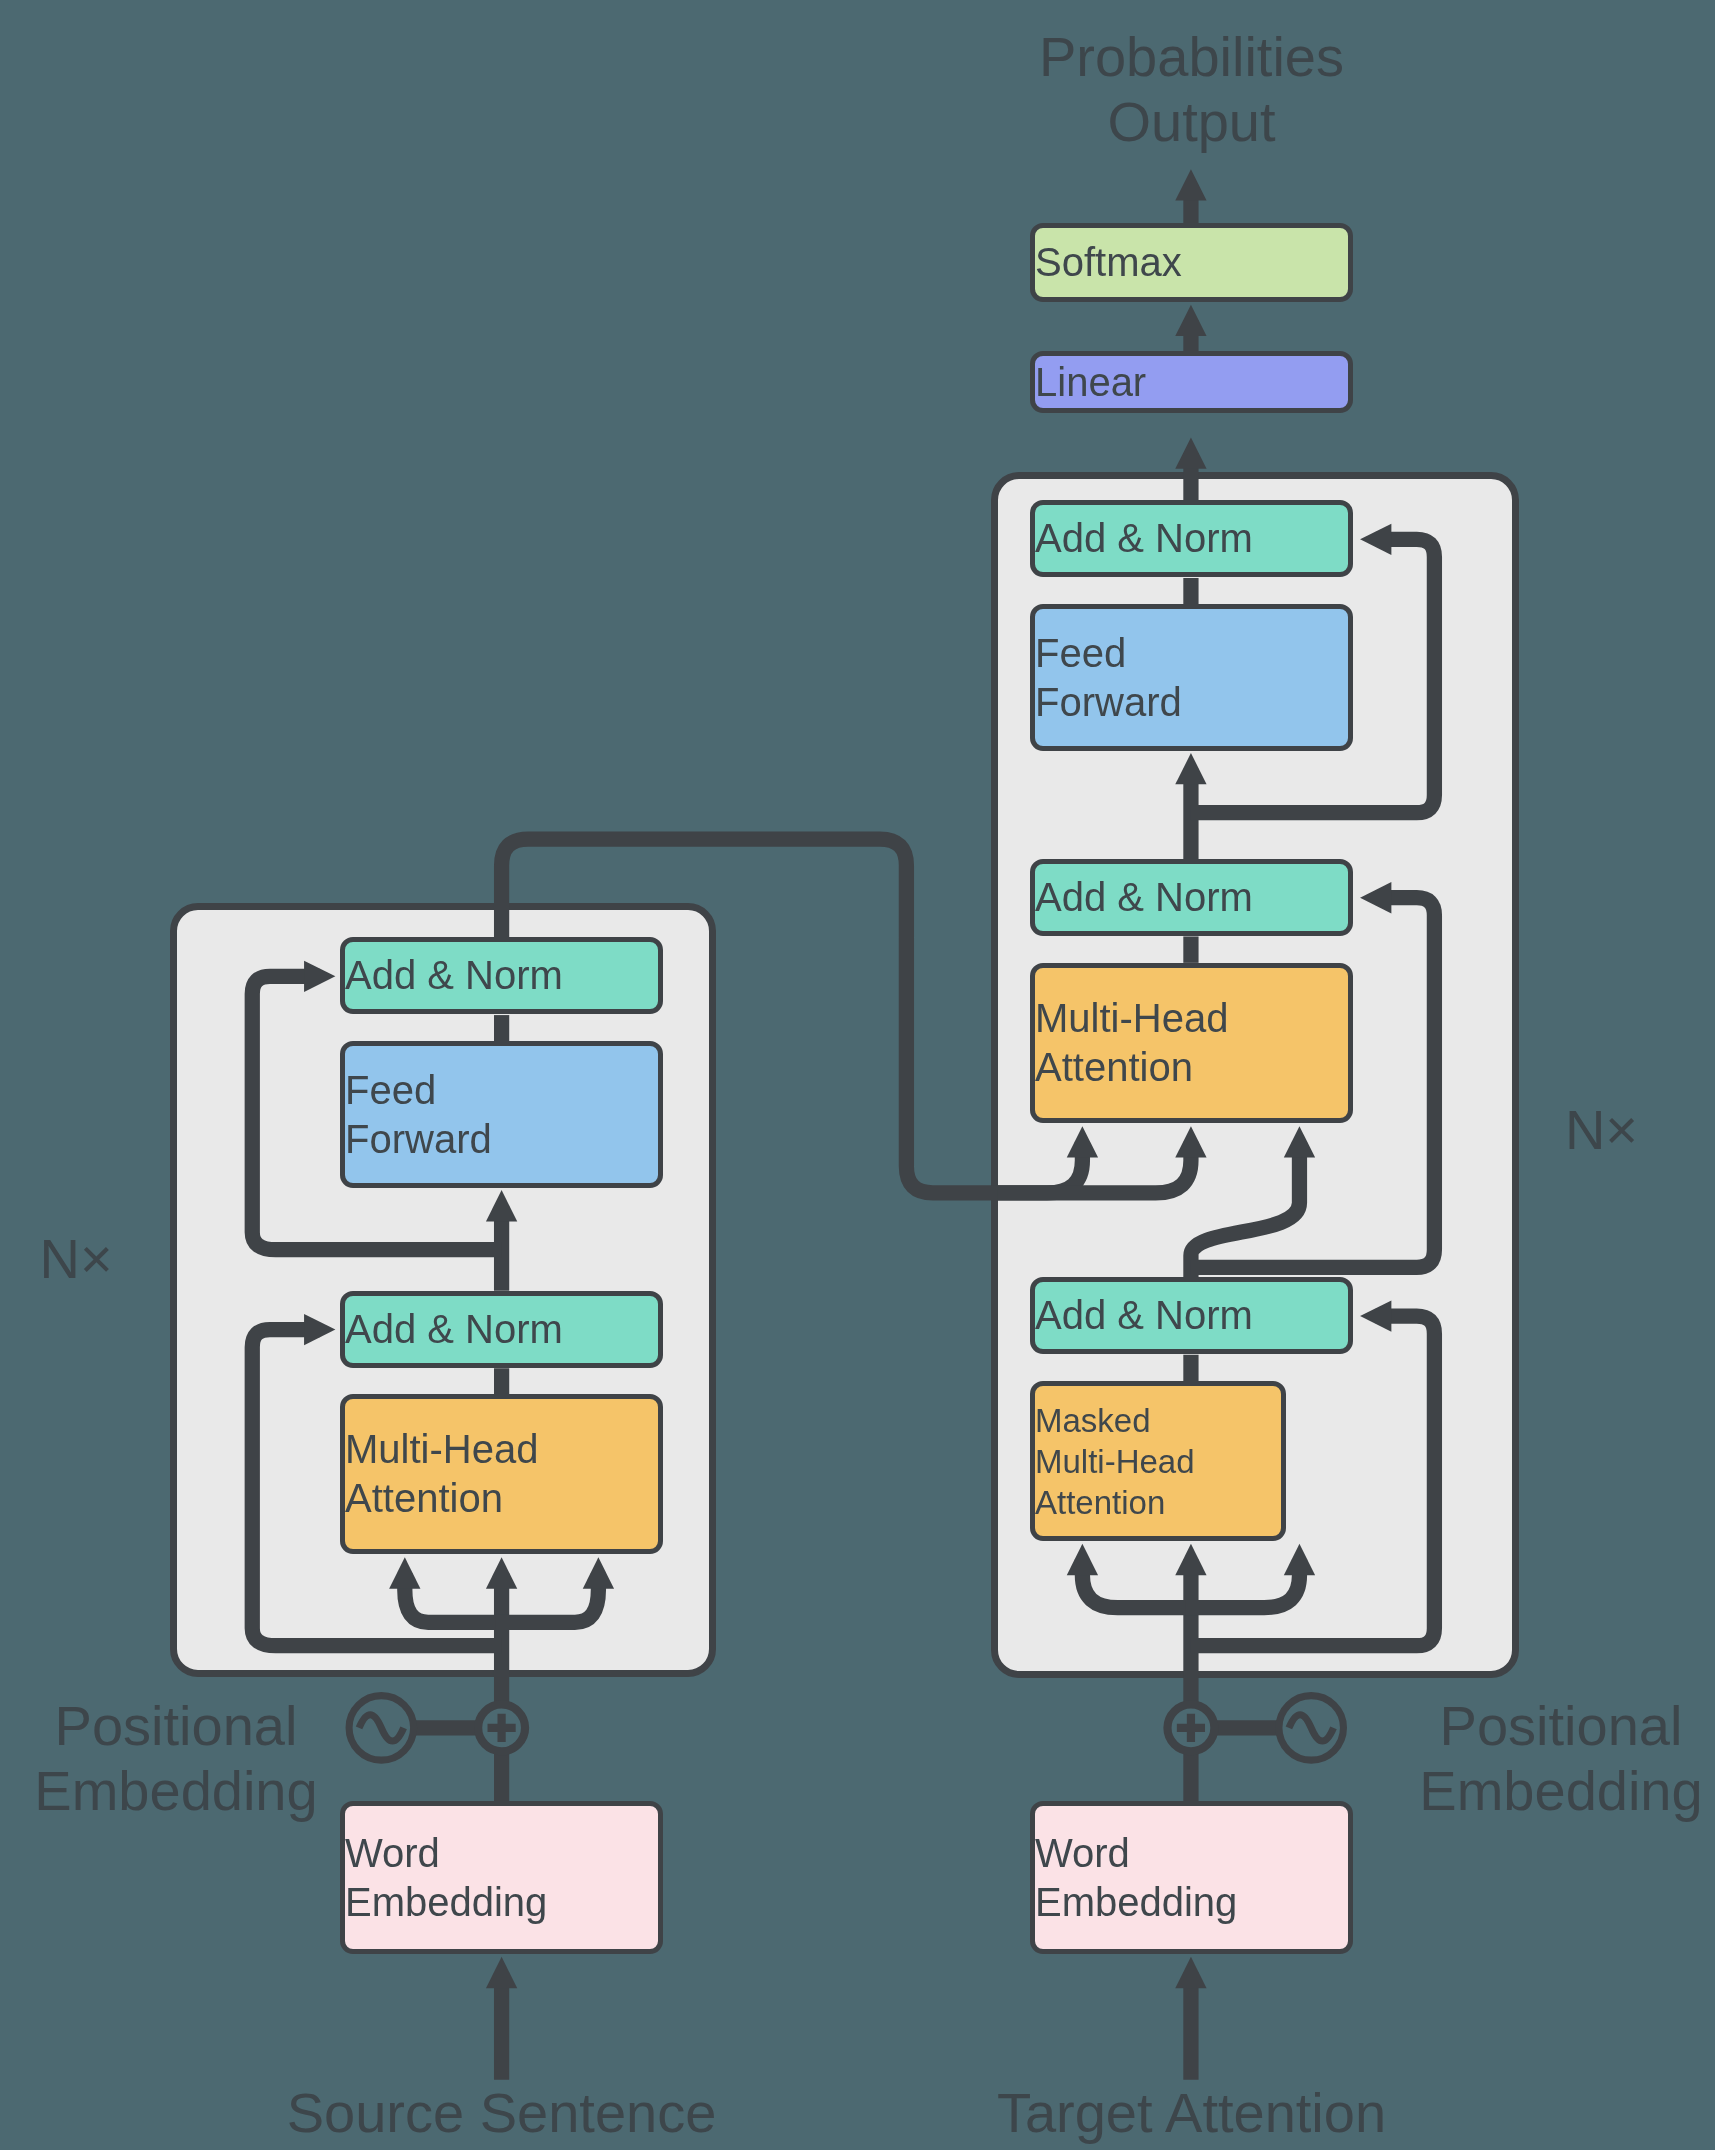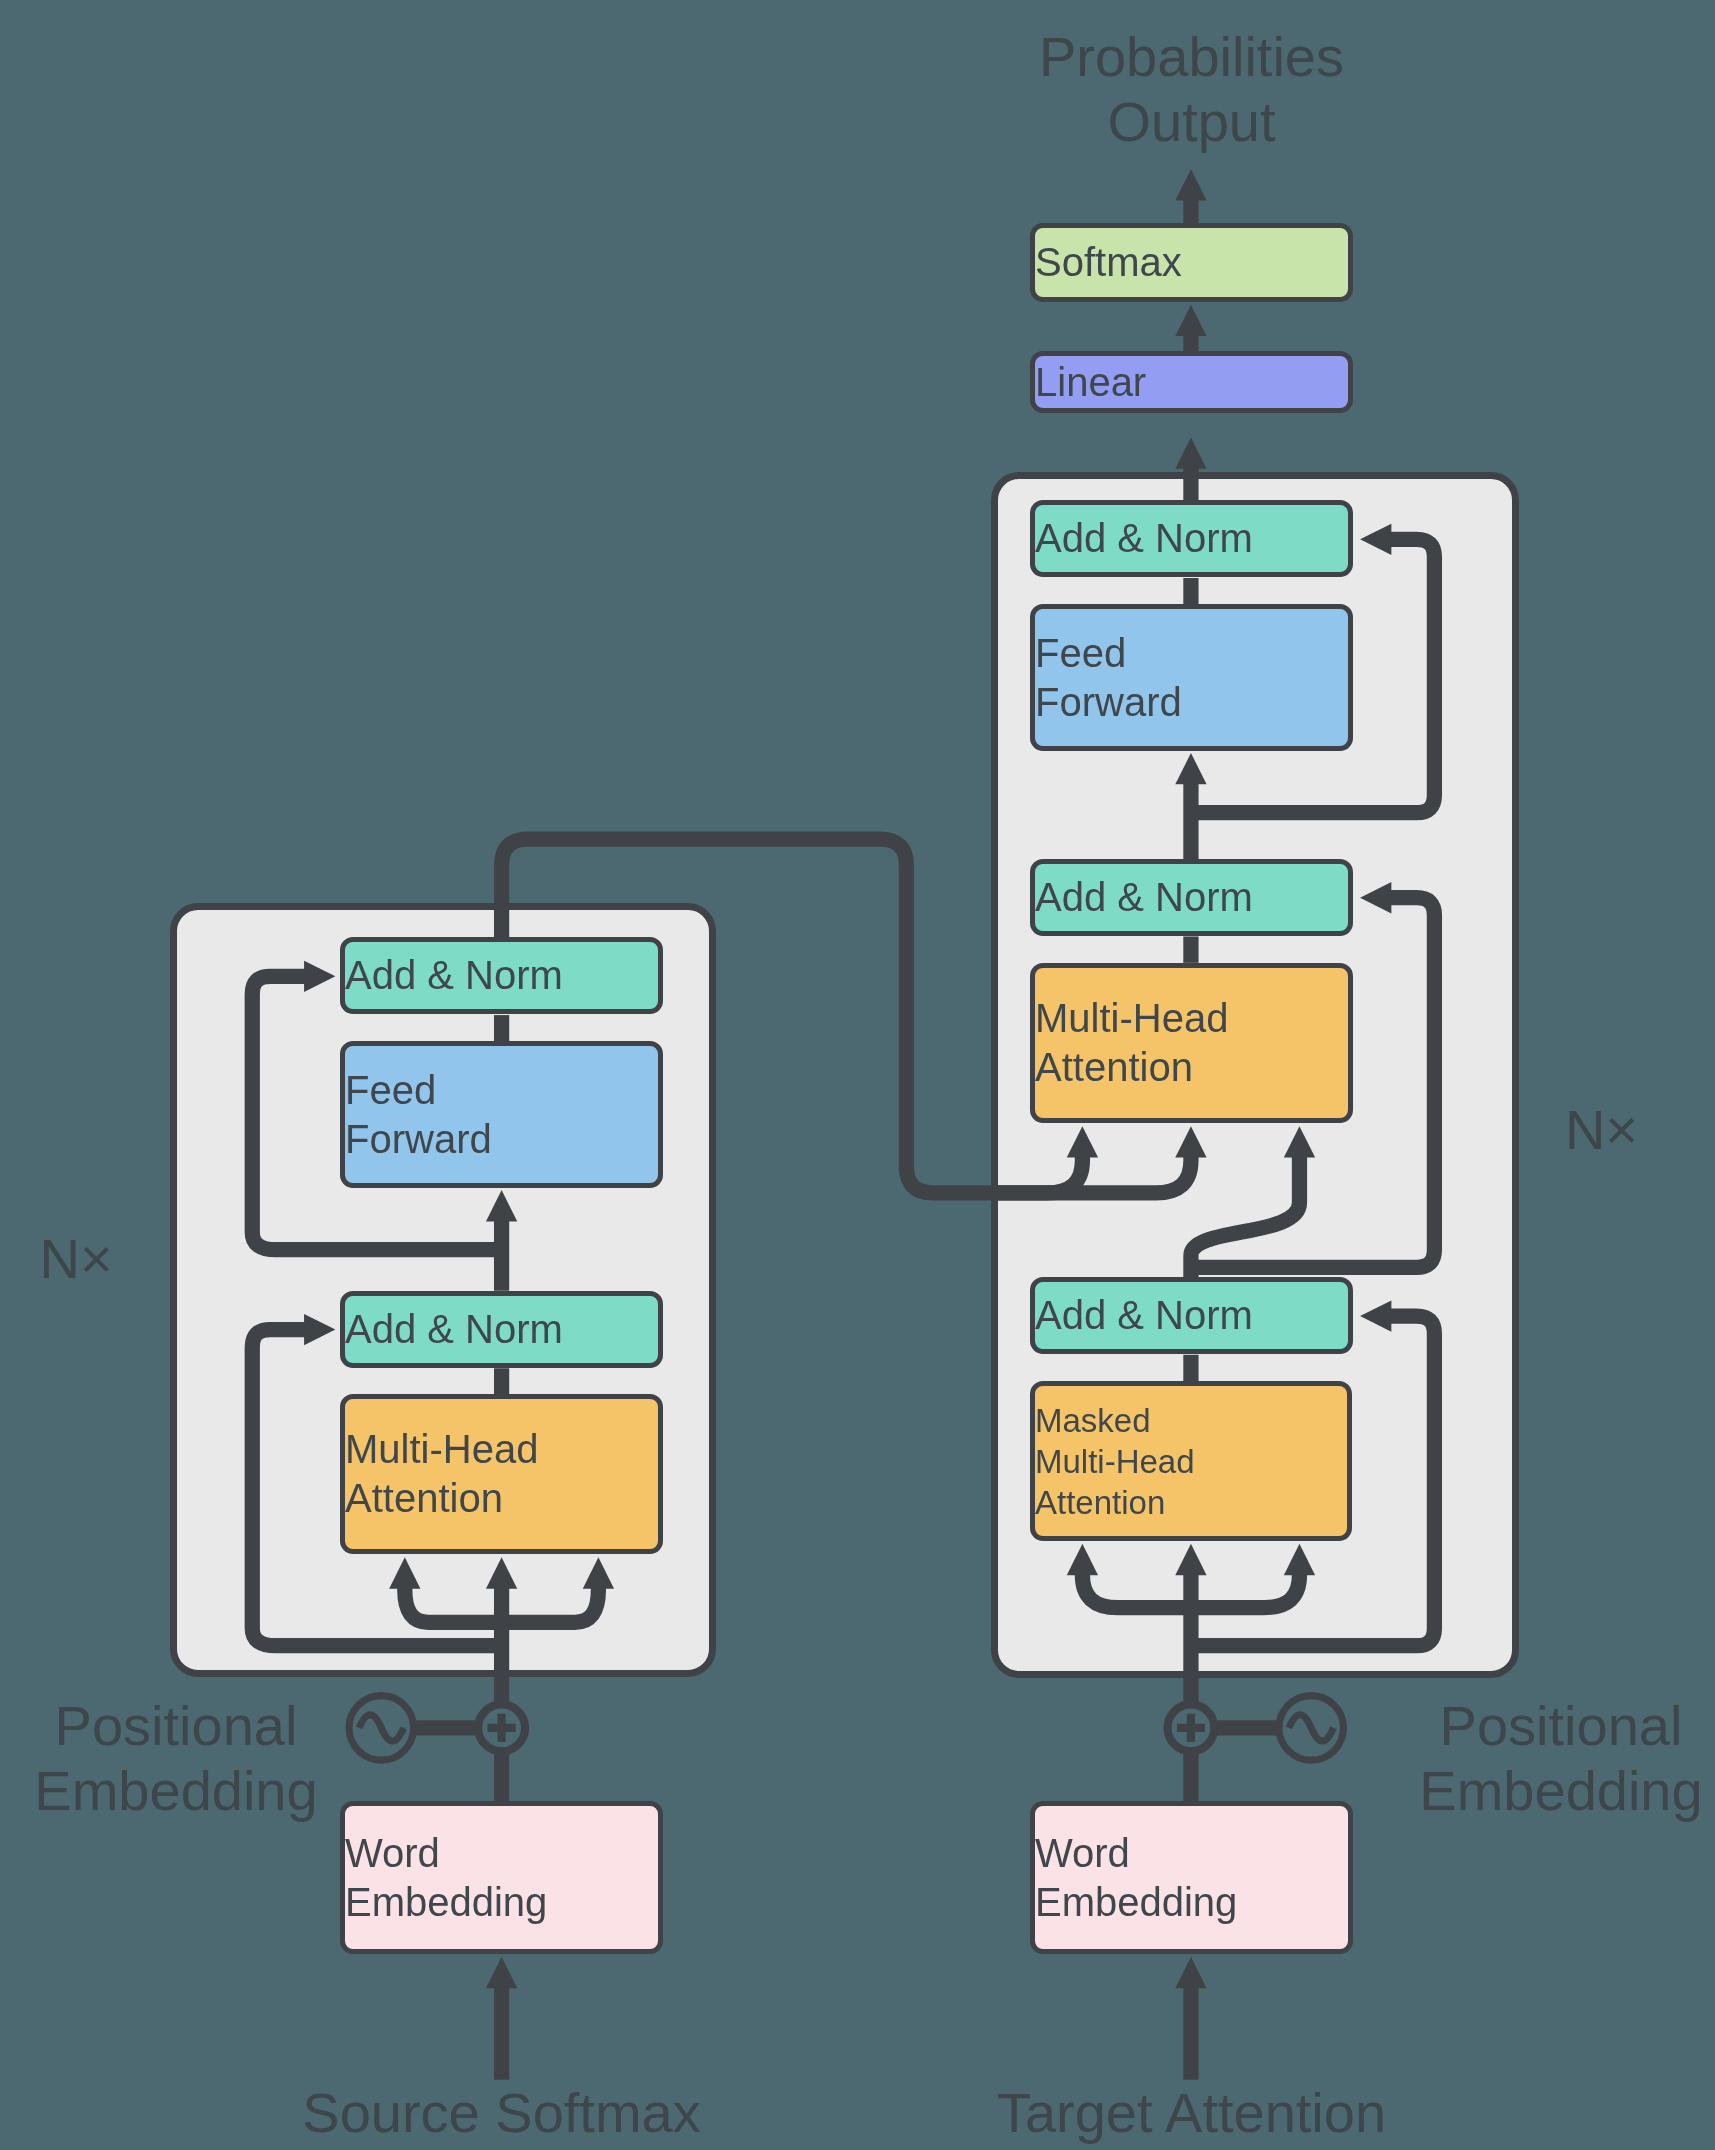--- a/index.html
+++ b/index.html
@@ -114,21 +114,21 @@
 
 <div class="box amber" style="left:1030px;top:963px;width:323px;height:160px">
   <div>Multi-Head</div>
   <div>Attention</div>
 </div>
 
 <div class="box teal" style="left:1030px;top:1277px;width:323px;height:77px">
   <span>Add &amp; Norm</span>
 </div>
 
-<div class="box amber small-text" style="left:1030px;top:1381px;width:322px;height:160px">
+<div class="box amber small-text" style="left:1030px;top:1381px;width:256px;height:160px">
   <div>Masked</div>
   <div>Multi-Head</div>
   <div>Attention</div>
 </div>
 
 <div class="box pink" style="left:1030px;top:1801px;width:323px;height:153px">
   <div>Word</div>
   <div>Embedding</div>
 </div>
 
@@ -157,21 +157,21 @@
 <div class="box amber" style="left:340px;top:1394px;width:323px;height:160px">
   <div>Multi-Head</div>
   <div>Attention</div>
 </div>
 
 <div class="box pink" style="left:340px;top:1801px;width:323px;height:153px">
   <div>Word</div>
   <div>Embedding</div>
 </div>
 
-<div class="lbl" style="left:208px;top:2080px;width:587px">Source Softmax</div>
+<div class="lbl" style="left:208px;top:2080px;width:587px">Source Sentence</div>
 
 <div class="lbl" style="left:11.7px;top:1226px;width:129px">N×</div>
 
 <div class="lbl" style="left:0px;top:1693px;width:352px">
   <div>Positional</div>
   <div>Embedding</div>
 </div>
 
 
 </body></html>

